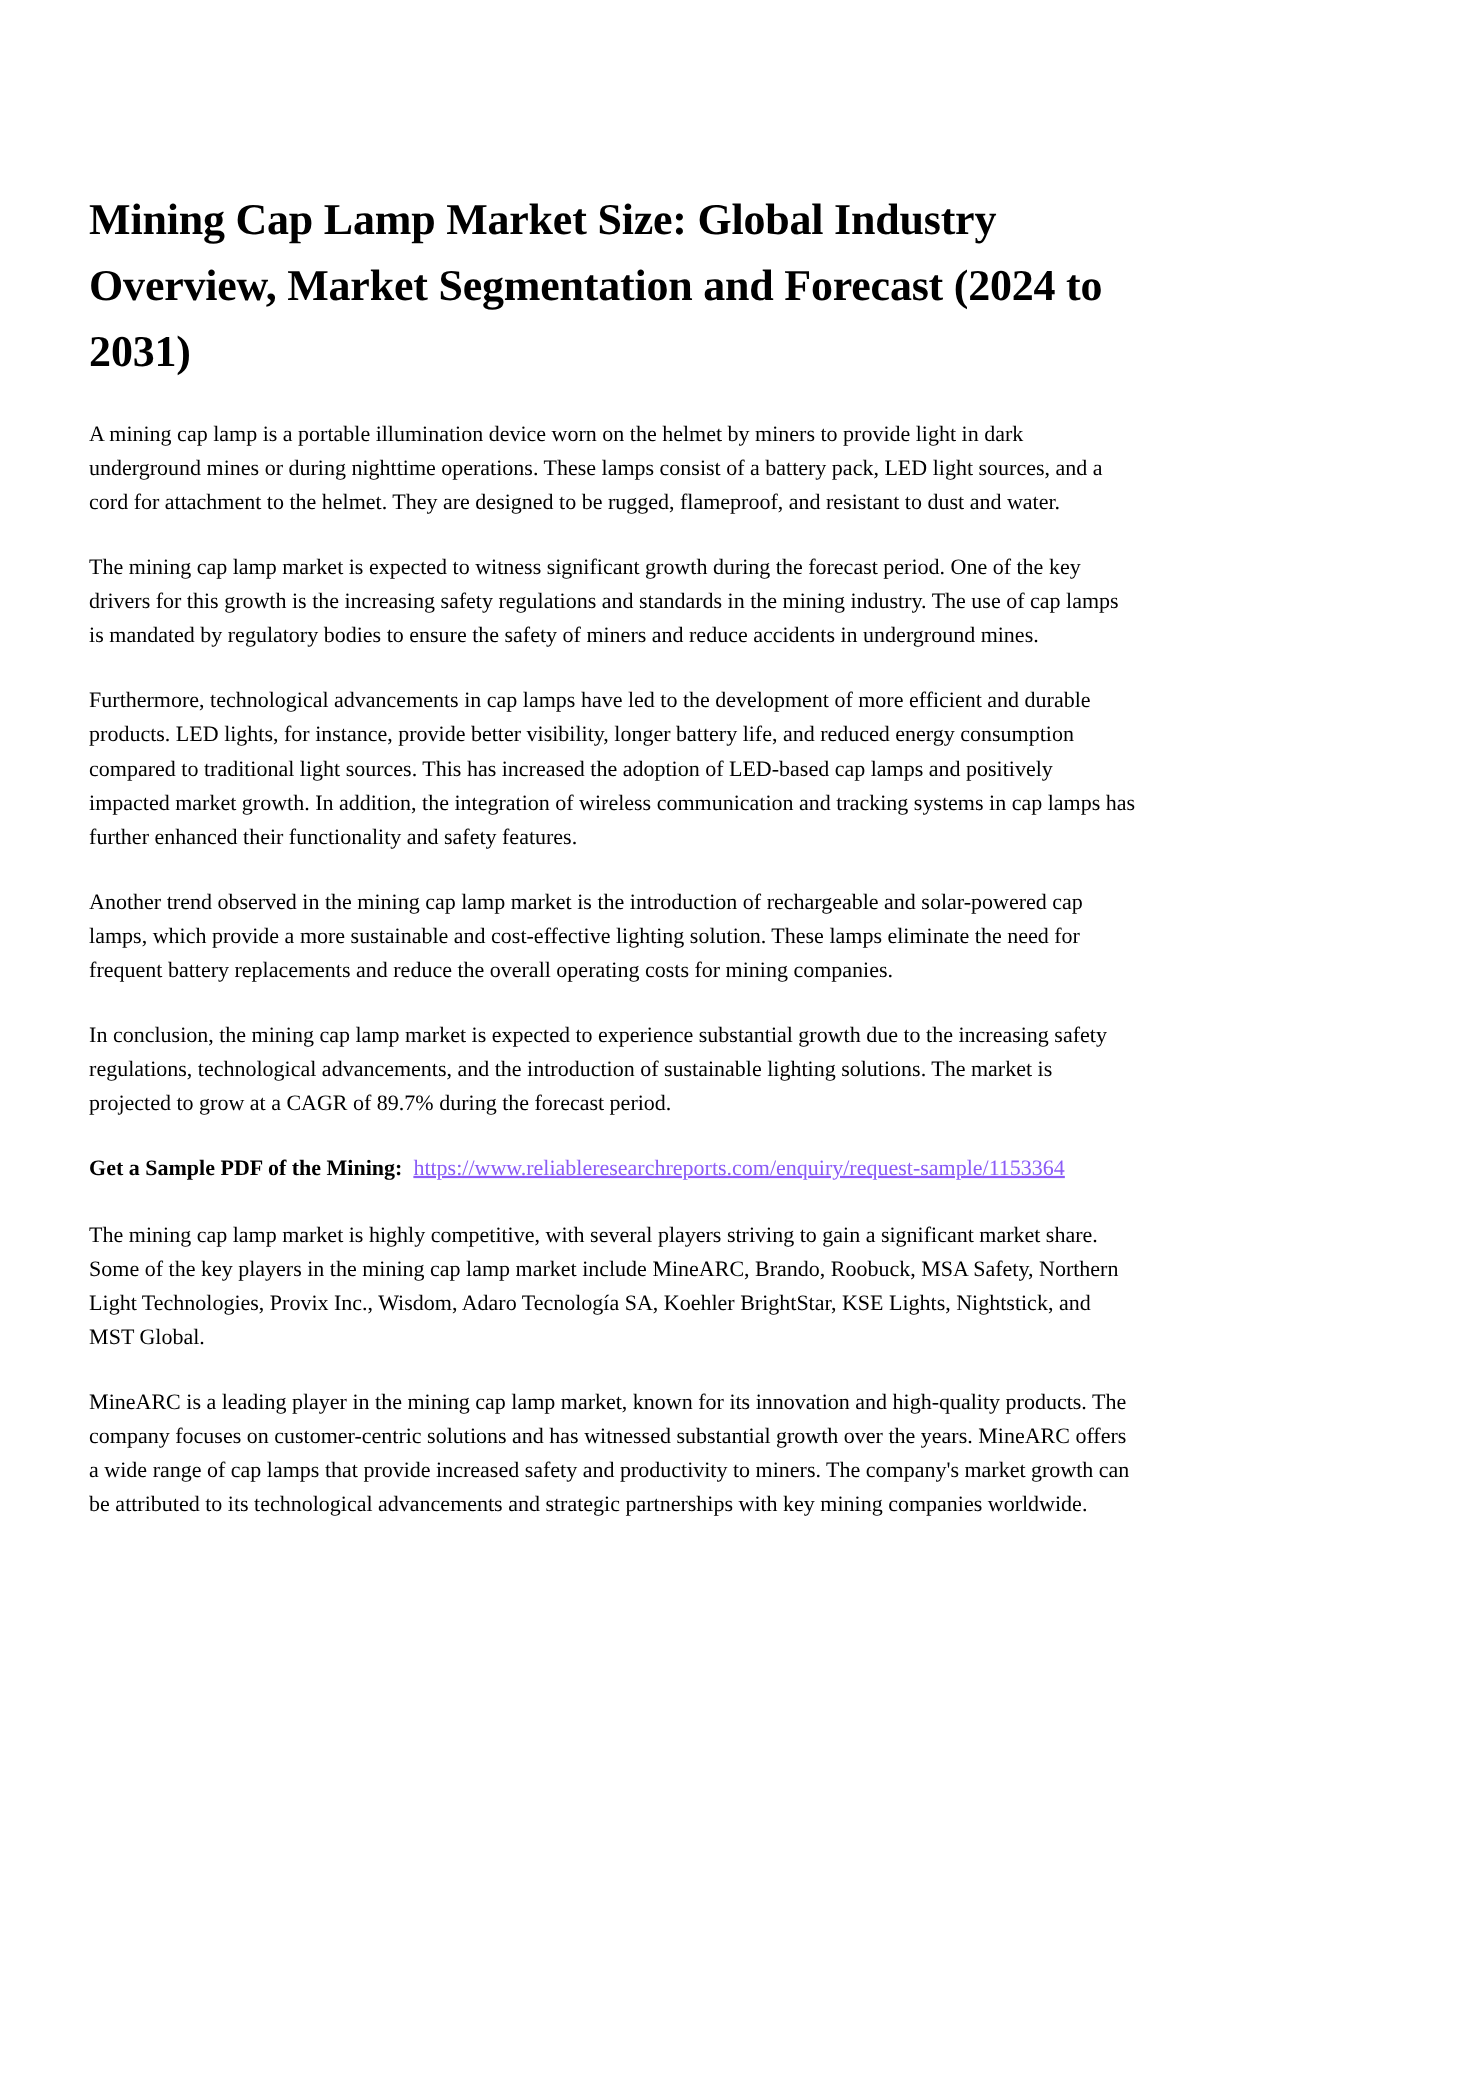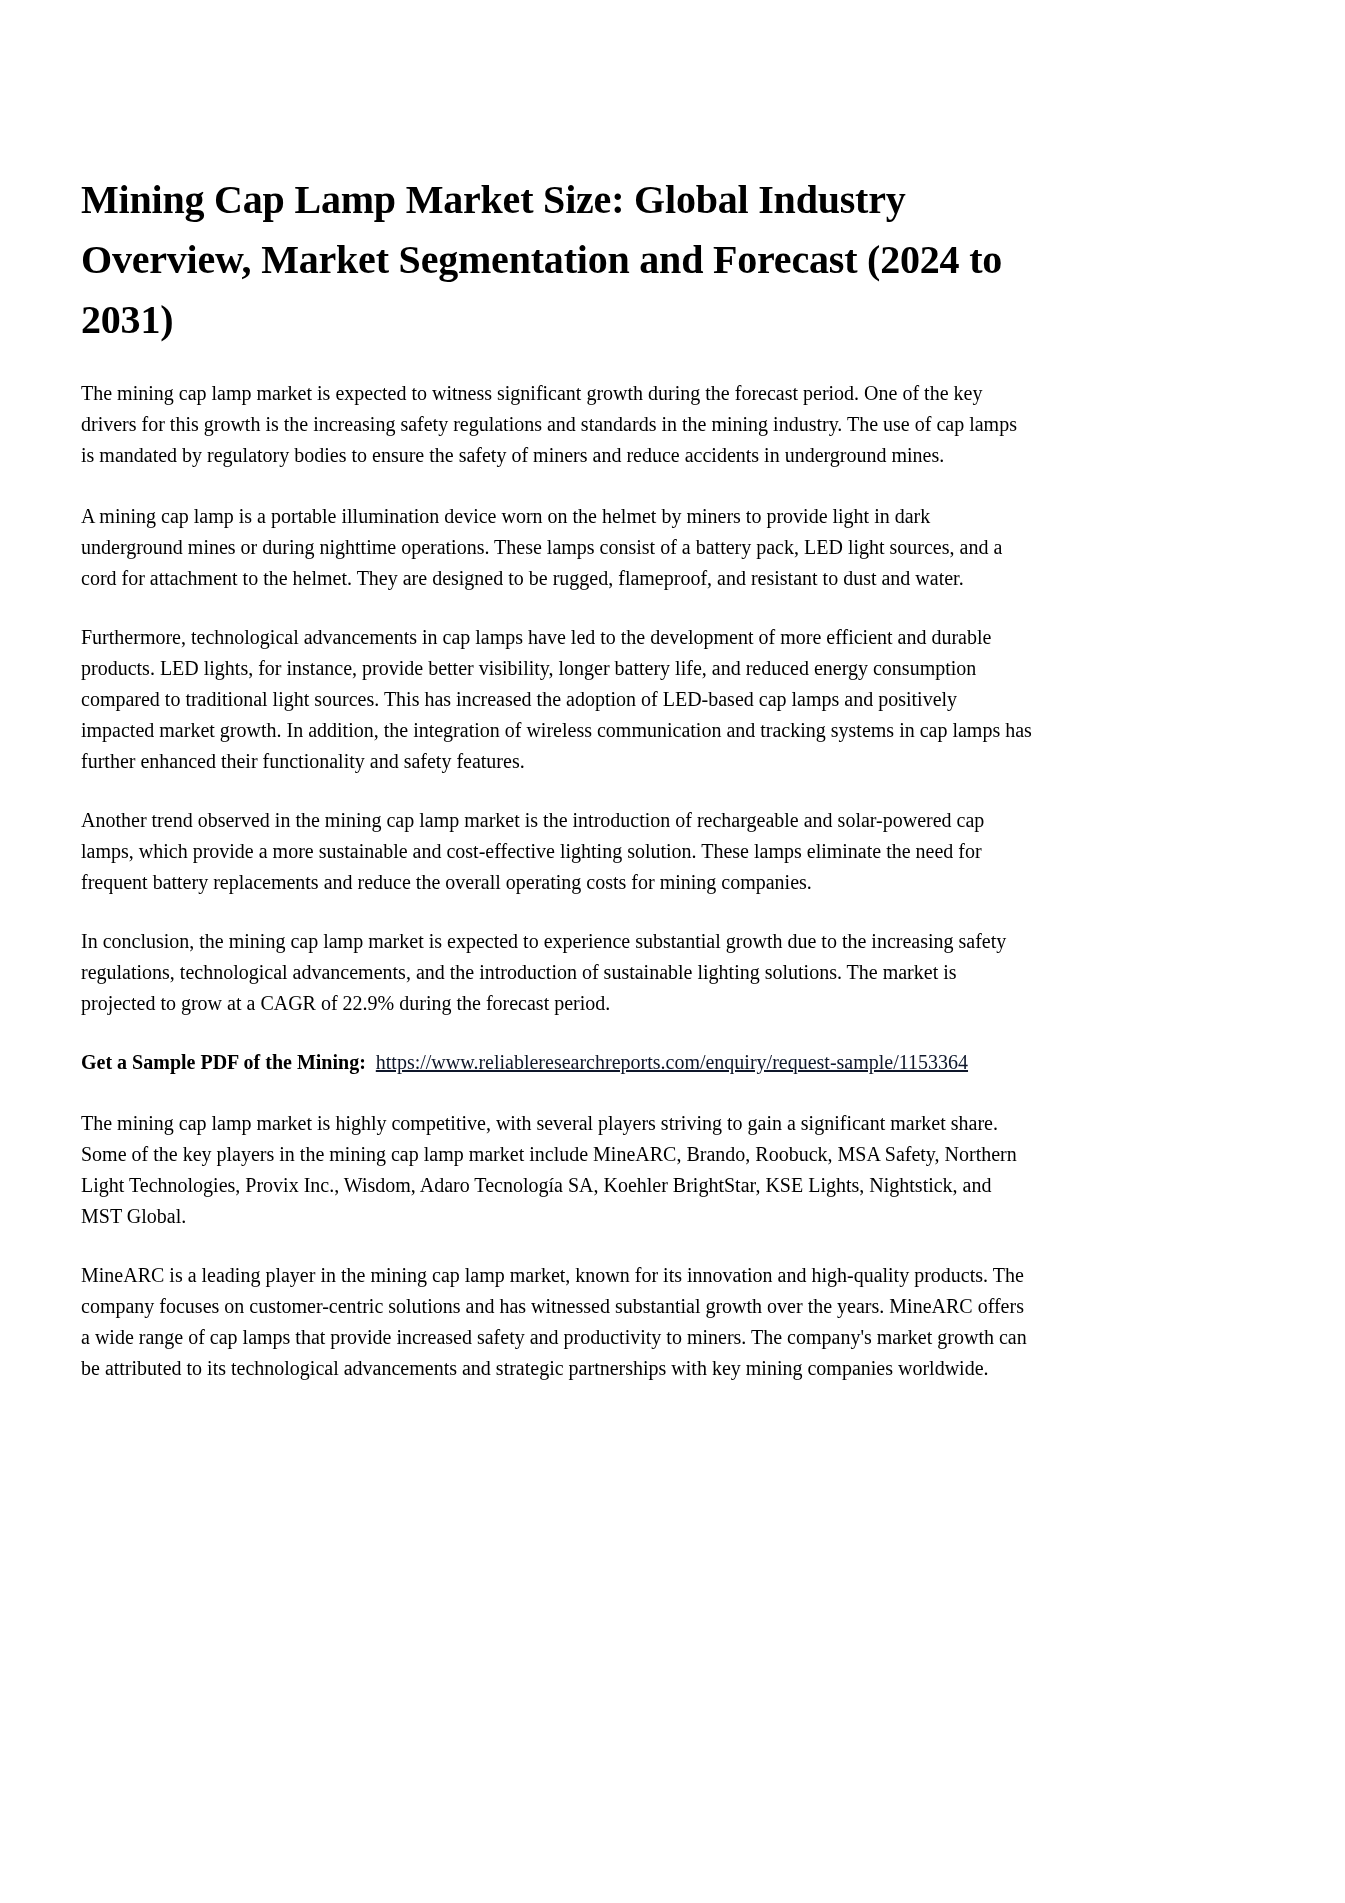--- a/index.html
+++ b/index.html
@@ -50,43 +50,43 @@
   p.cta-line {
     margin: 28px 0 0 0;
     font-size: 20px;
     line-height: 31px;
   }
   .cta-label {
     font-weight: bold;
     margin-right: 10px;
   }
   a.cta-link {
-    color: #0f172a;
+    color: #8b5cf6;
     text-decoration: underline;
     word-break: normal;
   }
 </style>
 </head>
 <body>
 
 <div class="page">
   <div class="content">
 
     <h1 class="doc-title">Mining Cap Lamp Market Size: Global Industry Overview, Market Segmentation and Forecast (2024 to 2031)</h1>
 
 
+    <p class="body-para first-after-heading">A mining cap lamp is a portable illumination device worn on the helmet by miners to provide light in dark underground mines or during nighttime operations. These lamps consist of a battery pack, LED light sources, and a cord for attachment to the helmet. They are designed to be rugged, flameproof, and resistant to dust and water.</p>
+
     <p class="body-para">The mining cap lamp market is expected to witness significant growth during the forecast period. One of the key drivers for this growth is the increasing safety regulations and standards in the mining industry. The use of cap lamps is mandated by regulatory bodies to ensure the safety of miners and reduce accidents in underground mines.</p>
-
-    <p class="body-para first-after-heading">A mining cap lamp is a portable illumination device worn on the helmet by miners to provide light in dark underground mines or during nighttime operations. These lamps consist of a battery pack, LED light sources, and a cord for attachment to the helmet. They are designed to be rugged, flameproof, and resistant to dust and water.</p>
 
     <p class="body-para">Furthermore, technological advancements in cap lamps have led to the development of more efficient and durable products. LED lights, for instance, provide better visibility, longer battery life, and reduced energy consumption compared to traditional light sources. This has increased the adoption of LED-based cap lamps and positively impacted market growth. In addition, the integration of wireless communication and tracking systems in cap lamps has further enhanced their functionality and safety features.</p>
 
     <p class="body-para">Another trend observed in the mining cap lamp market is the introduction of rechargeable and solar-powered cap lamps, which provide a more sustainable and cost-effective lighting solution. These lamps eliminate the need for frequent battery replacements and reduce the overall operating costs for mining companies.</p>
 
-    <p class="body-para">In conclusion, the mining cap lamp market is expected to experience substantial growth due to the increasing safety regulations, technological advancements, and the introduction of sustainable lighting solutions. The market is projected to grow at a CAGR of 22.9% during the forecast period.</p>
+    <p class="body-para">In conclusion, the mining cap lamp market is expected to experience substantial growth due to the increasing safety regulations, technological advancements, and the introduction of sustainable lighting solutions. The market is projected to grow at a CAGR of 89.7% during the forecast period.</p>
 
     <p class="cta-line">
       <span class="cta-label">Get a Sample PDF of the Mining:</span><a class="cta-link" href="#">https://www.reliableresearchreports.com/enquiry/request-sample/1153364</a>
     </p>
 
 
     <p class="body-para first-after-heading">The mining cap lamp market is highly competitive, with several players striving to gain a significant market share. Some of the key players in the mining cap lamp market include MineARC, Brando, Roobuck, MSA Safety, Northern Light Technologies, Provix Inc., Wisdom, Adaro Tecnología SA, Koehler BrightStar, KSE Lights, Nightstick, and MST Global.</p>
 
     <p class="body-para">MineARC is a leading player in the mining cap lamp market, known for its innovation and high-quality products. The company focuses on customer-centric solutions and has witnessed substantial growth over the years. MineARC offers a wide range of cap lamps that provide increased safety and productivity to miners. The company's market growth can be attributed to its technological advancements and strategic partnerships with key mining companies worldwide.</p>
 

